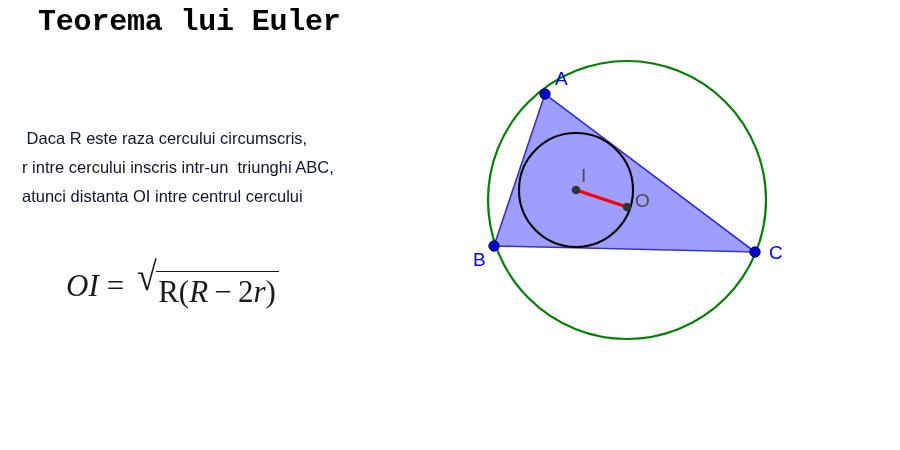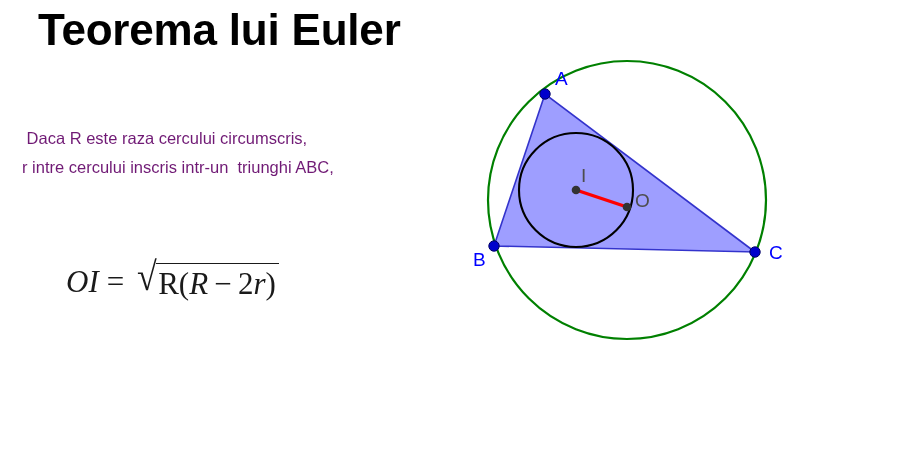--- a/index.html
+++ b/index.html
@@ -22,37 +22,37 @@
     top: 0;
     width: 900px;
     height: 450px;
     background: #ffffff;
   }
   
   #title {
     position: absolute;
     left: 38px;
     top: 5px;
-    font-family: Liberation Sans, sans-serif;
-    font-size: 44px;
+    font-family: Liberation Mono, monospace;
+    font-size: 30px;
     font-weight: bold;
     letter-spacing: -0.2px;
     color: #000000;
     white-space: nowrap;
   }
   
   #statement {
     position: absolute;
     left: 22px;
     top: 124px;
     width: 420px;
     font-family: "Liberation Sans", sans-serif;
     font-size: 16.5px;
     line-height: 29px;
-    color: #701a75;
+    color: #0f172a;
   }
   #statement .line {
     white-space: pre;
   }
   
   #formula {
     position: absolute;
     left: 66px;
     top: 262px;
     font-family: "Liberation Serif", serif;
@@ -78,21 +78,21 @@
     font-style: normal;
     font-size: 40px;
     line-height: 0.82;
     transform: scaleX(0.9) translateY(-1px);
     display: inline-block;
   }
   #formula .radicand {
     border-top: 1.6px solid #1a1a1a;
     padding: 2px 3px 0 2px;
     margin-left: -2px;
-    margin-top: 1px;
+    margin-top: 9px;
     display: inline-block;
   }
   #formula .fnum, #formula .fop, #formula .fparen {
     font-style: normal;
   }
   
   #figure {
     position: absolute;
     left: 455px;
     top: 40px;
@@ -114,20 +114,21 @@
 </head>
 <body>
 
 <div id="slide">
 
   <div id="title">Teorema lui Euler</div>
 
   <div id="statement">
     <div class="line"> Daca R este raza cercului circumscris,</div>
     <div class="line">r intre cercului inscris intr-un  triunghi ABC,</div>
+    <div class="line">atunci distanta OI intre centrul cercului</div>
   </div>
 
   <div id="formula">
     <span class="fvar">OI</span>
     <span class="feq">=</span>
     <span class="radical">
       <span class="radsign">√</span>
       <span class="radicand">
         <span class="fparen">R(</span><span class="fvar">R</span> <span class="fop">−</span> <span class="fnum">2</span><span class="fvar">r</span><span class="fparen">)</span>
       </span>

